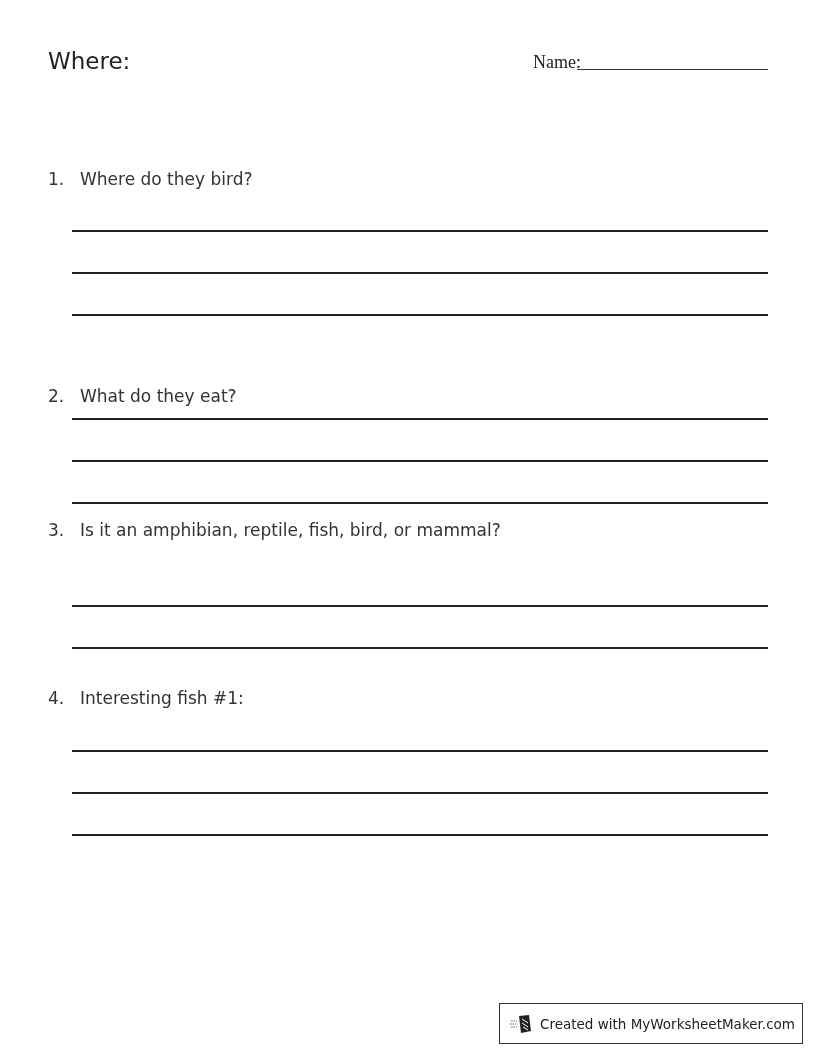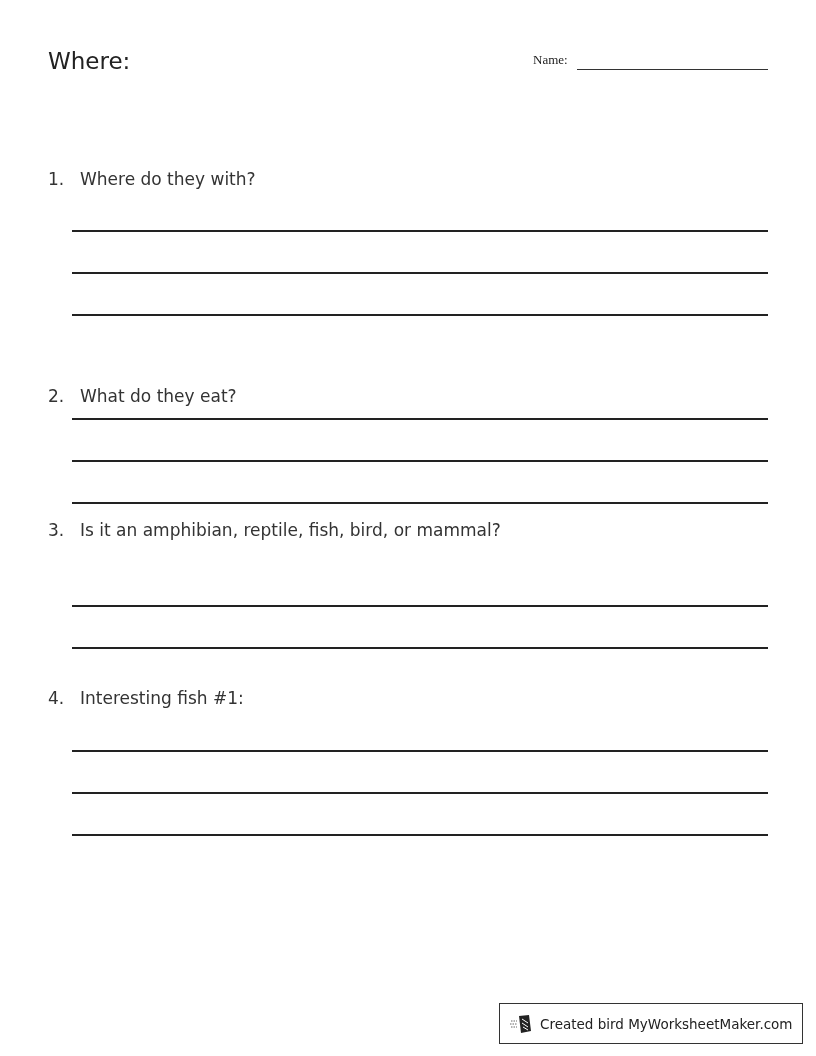--- a/index.html
+++ b/index.html
@@ -1,35 +1,35 @@
 <!DOCTYPE html>
 <html><head>
 <meta charset="utf-8">
 <style>
   html, body { margin:0; padding:0; background:#ffffff; }
   body { width:816px; height:1056px; position:relative; overflow:hidden; font-family:"DejaVu Sans", sans-serif; color:#333; }
   .title { position:absolute; left:48px; top:48px; font-size:23px; color:#222; font-family:"DejaVu Sans", sans-serif; letter-spacing:0px; }
-  .name-label { position:absolute; left:533px; top:52px; font-size:13px; font-family:"Liberation Serif", serif; color:#222; }
+  .name-label { position:absolute; left:533px; top:52px; font-size:18px; font-family:"Liberation Serif", serif; color:#222; }
   .name-line { position:absolute; left:577px; top:69px; width:191px; height:0; border-top:1.5px solid #333; }
   .q { position:absolute; left:48px; font-size:17px; color:#333; font-family:"DejaVu Sans", sans-serif; }
   .q .num { display:inline-block; width:32px; }
   .line { position:absolute; left:72px; width:696px; height:2px; background:#222; }
   .footer { position:absolute; left:499px; top:1003px; width:304px; height:41px; border:1.5px solid #333; box-sizing:border-box; display:flex; align-items:center; padding-left:10px; }
   .footer .ftext { font-size:13.5px; color:#222; margin-left:6px; font-family:"DejaVu Sans", sans-serif; }
   .logo { width:24px; height:22px; display:inline-block; }
 </style>
 </head>
 <body>
 
 <div class="title">Where:</div>
 <div class="name-label">Name:</div>
 <div class="name-line"></div>
 
 <div class="q" style="top:169px;">
-  <span class="num">1.</span><span>Where do they with?</span>
+  <span class="num">1.</span><span>Where do they bird?</span>
 </div>
 <div class="line" style="top:230px;"></div>
 <div class="line" style="top:272px;"></div>
 <div class="line" style="top:314px;"></div>
 
 <div class="q" style="top:356px;margin-top:30px;">
   <span class="num">2.</span><span>What do they eat?</span>
 </div>
 <div class="line" style="top:418px;"></div>
 <div class="line" style="top:460px;"></div>
@@ -51,14 +51,14 @@
 <div class="footer">
   <span class="logo">
     <svg width="24" height="22" viewBox="0 0 24 22">
       <line x1="1" y1="8" x2="7" y2="8" stroke="#666" stroke-width="1" stroke-dasharray="1.5,1"></line>
       <line x1="0" y1="11" x2="7" y2="11" stroke="#666" stroke-width="1" stroke-dasharray="1.5,1"></line>
       <line x1="1" y1="14" x2="7" y2="14" stroke="#666" stroke-width="1" stroke-dasharray="1.5,1"></line>
       <path d="M9 3 L19 2 L21 18 L11 20 Z" fill="#222"></path>
       <path d="M12 6 L18 10 M12 10 L18 14 M13 14 L18 17" stroke="#fff" stroke-width="1"></path>
     </svg>
   </span>
-  <span class="ftext">Created bird MyWorksheetMaker.com</span>
+  <span class="ftext">Created with MyWorksheetMaker.com</span>
 </div>
 
 </body></html>

